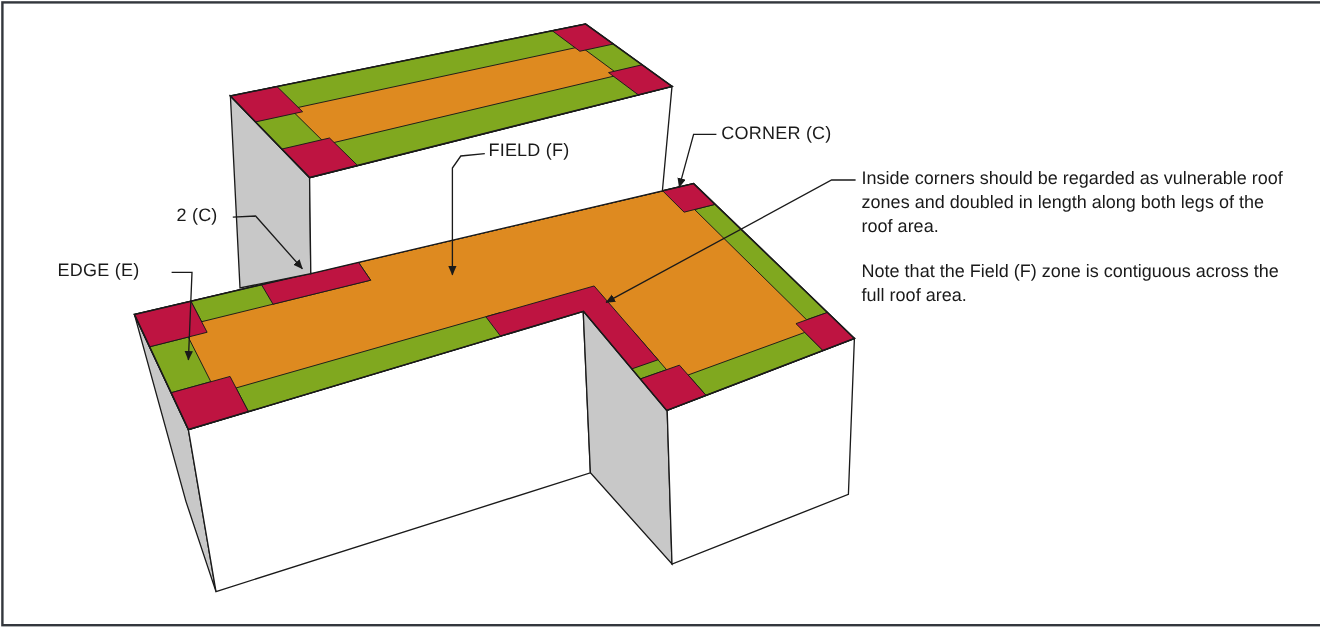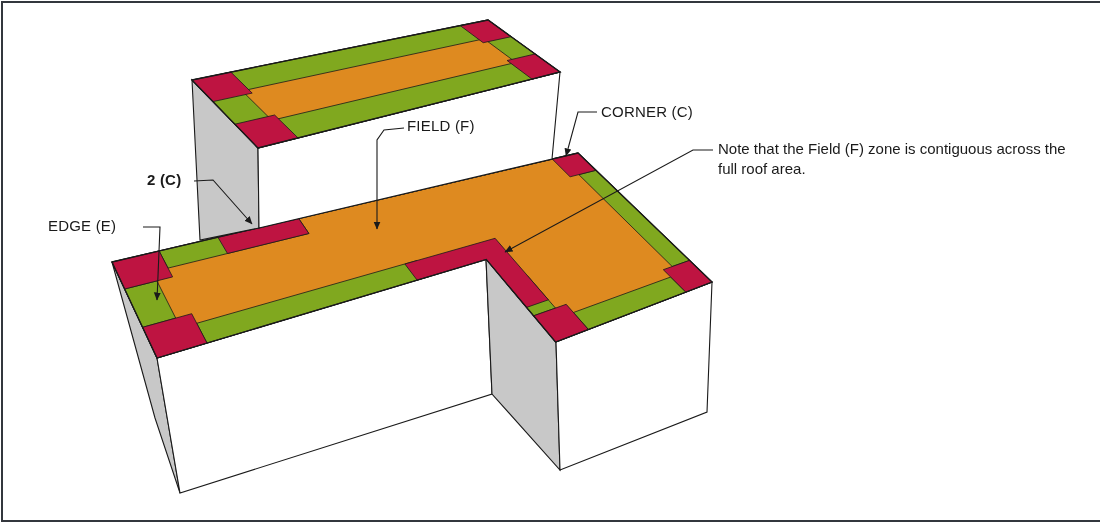--- a/index.html
+++ b/index.html
@@ -2,25 +2,25 @@
 <html><head>
 <meta charset="utf-8">
 <style>
   html,body{margin:0;padding:0;background:#fff;font-family:"Liberation Sans","DejaVu Sans",sans-serif;}
   #stage{position:relative;width:1100px;height:523px;background:#fff;overflow:hidden;padding-left:24px;}
   #frame{position:absolute;inset:1px;border:2px solid #33373d;pointer-events:none;}
   #scene{position:absolute;left:0;top:0;}
   .diagram-label{position:absolute;font-size:15px;color:#1a1a1a;white-space:nowrap;letter-spacing:0.2px;}
   #field-label{left:407px;top:117px;}
   #corner-label{left:601px;top:103px;text-align:center;}
-  #two-c-label{left:147px;top:171px;font-weight:bold;}
+  #two-c-label{left:147px;top:171px;}
   #edge-label{left:48px;top:217px;}
   #note-block{position:absolute;left:718px;top:139px;width:354px;font-size:15px;line-height:1.32;color:#1a1a1a;}
   #note-block p{margin:0;}
-  #note-block p + p{margin-top:19px;text-align:right;}
+  #note-block p + p{margin-top:19px;}
 </style>
 </head>
 <body>
 
 <div id="stage">
   <svg id="scene" width="1100" height="523" viewBox="0 0 1100 523">
       <defs>
         <marker id="arrowhead" markerWidth="9" markerHeight="8" refX="7.5" refY="3.5" orient="auto" markerUnits="userSpaceOnUse">
           <path d="M0,0 L8,3.5 L0,7 Z" fill="#1A1A1A"></path>
         </marker>
@@ -62,17 +62,18 @@
       <polyline points="143,227 160,227 157,300" fill="none" stroke="#1A1A1A" stroke-width="1.1" marker-end="url(#arrowhead)"></polyline>
       <polyline points="713,150 693,150 505,252" fill="none" stroke="#1A1A1A" stroke-width="1.1" marker-end="url(#arrowhead)"></polyline>
     </svg>
 
   <div class="diagram-label" id="field-label">FIELD (F)</div>
   <div class="diagram-label" id="corner-label">CORNER (C)</div>
   <div class="diagram-label" id="two-c-label">2 (C)</div>
   <div class="diagram-label" id="edge-label">EDGE (E)</div>
 
   <div id="note-block">
+    <p>Inside corners should be regarded as vulnerable roof zones and doubled in length along both legs of the roof area.</p>
     <p>Note that the Field (F) zone is contiguous across the full roof area.</p>
   </div>
 
   <div id="frame"></div>
 </div>
 
 </body></html>

